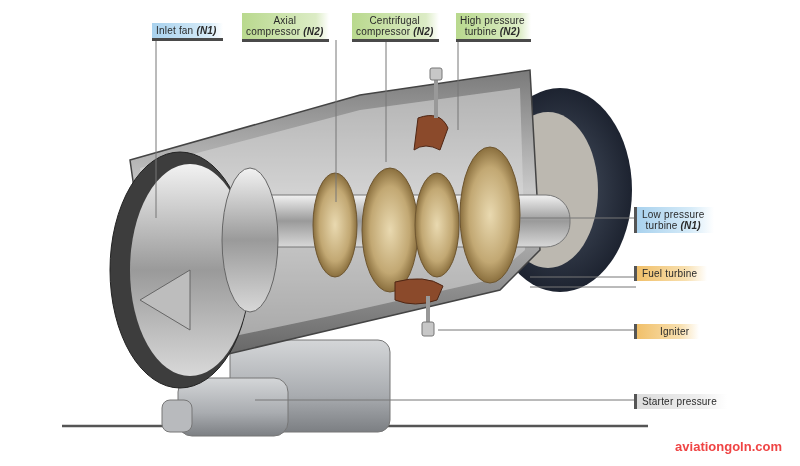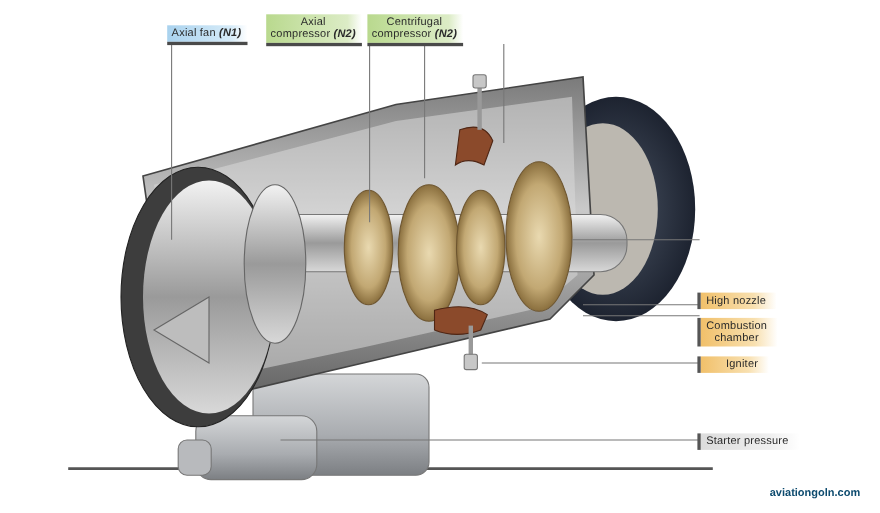--- a/index.html
+++ b/index.html
@@ -8,21 +8,21 @@
   .canvas { position:absolute; left:0; top:0; width:800px; height:466px; }
   .lbl { position:absolute; font-size:10px; line-height:11px; color:#2a2a2a; letter-spacing:0.2px;text-align:center; }
   .lbl i { font-weight:bold; }
   .top-lbl { padding:2px 6px 2px 4px; border-bottom:3px solid #4a4a4a; }
   .blue { background:linear-gradient(to right,#a9d2ee,#d6ebf8 80%,rgba(255,255,255,0)); }
   .green { background:linear-gradient(to right,#b9d98e,#dcecc6 85%,rgba(255,255,255,0)); }
   .side-lbl { padding:2px 10px 2px 5px; border-left:3px solid #555; }
   .orange { background:linear-gradient(to right,#f1c06a,#f8e0b0 70%,rgba(255,255,255,0)); }
   .gray { background:linear-gradient(to right,#dcdcdc,#efefef 70%,rgba(255,255,255,0)); }
   .blue-side { background:linear-gradient(to right,#a9d2ee,#d6ebf8 70%,rgba(255,255,255,0)); }
-  .watermark { position:absolute; right:18px; bottom:12px; font-size:10px; font-weight:bold; color:#0c4a6e; }
+  .watermark { position:absolute; right:18px; bottom:12px; font-size:13px; font-weight:bold; color:#ef4444; }
 </style>
 </head>
 <body>
 
 <div class="canvas">
   <svg width="800" height="466" viewBox="0 0 800 466">
     <defs>
       <linearGradient id="metal" x1="0" y1="0" x2="0" y2="1">
         <stop offset="0" stop-color="#f2f2f2"></stop>
           <stop offset="0.5" stop-color="#9a9a9a"></stop>
@@ -96,41 +96,47 @@
       <line x1="520" y1="218" x2="636" y2="218"></line>
       <line x1="530" y1="277" x2="636" y2="277"></line>
       <line x1="530" y1="287" x2="636" y2="287"></line>
       <line x1="438" y1="330" x2="636" y2="330"></line>
       <line x1="255" y1="400" x2="636" y2="400"></line>
     </g>
   </svg>
 
   
   <div class="lbl top-lbl blue" style="left:152px; top:23px;">
-    <span>Axial fan</span>
+    <span>Inlet fan</span>
     <i>(N1)</i>
   </div>
   <div class="lbl top-lbl green" style="left:242px; top:13px;">
     <span>Axial</span><br>
     <span>compressor</span>
     <i>(N2)</i>
   </div>
-  <div class="lbl top-lbl green" style="left:334px; top:13px;">
+  <div class="lbl top-lbl green" style="left:352px; top:13px;">
     <span>Centrifugal</span><br>
     <span>compressor</span>
     <i>(N2)</i>
   </div>
+  <div class="lbl top-lbl green" style="left:456px; top:13px;">
+    <span>High pressure</span><br>
+    <span>turbine</span>
+    <i>(N2)</i>
+  </div>
 
   
+  <div class="lbl side-lbl blue-side" style="left:634px; top:207px;">
+    <span>Low pressure</span><br>
+    <span>turbine</span>
+    <i>(N1)</i>
+  </div>
   <div class="lbl side-lbl orange" style="left:634px; top:266px;">
-    <span>High nozzle</span>
-  </div>
-  <div class="lbl side-lbl orange" style="left:634px; top:289px;">
-    <span>Combustion</span><br>
-    <span>chamber</span>
+    <span>Fuel turbine</span>
   </div>
   <div class="lbl side-lbl orange" style="left:634px; top:324px;padding-left:23px;">
     <span>Igniter</span>
   </div>
   <div class="lbl side-lbl gray" style="left:634px; top:394px;">
     <span>Starter pressure</span>
   </div>
 
   <div class="watermark">aviationgoln.com</div>
 </div>

